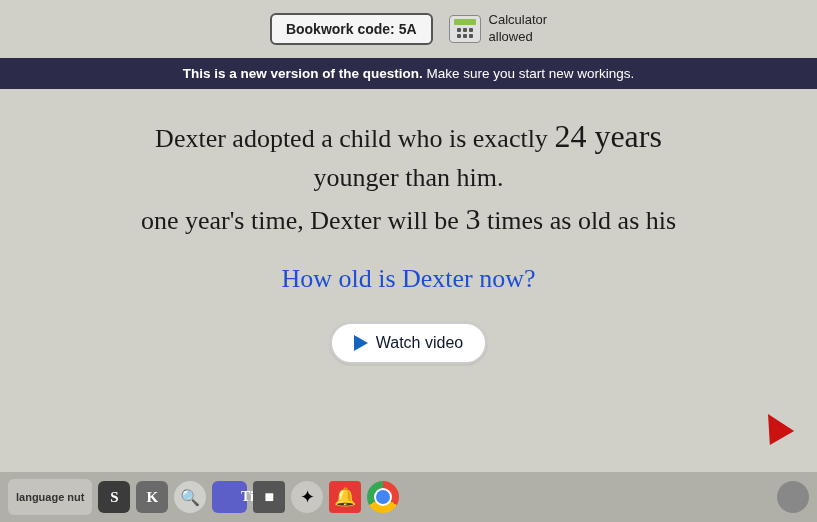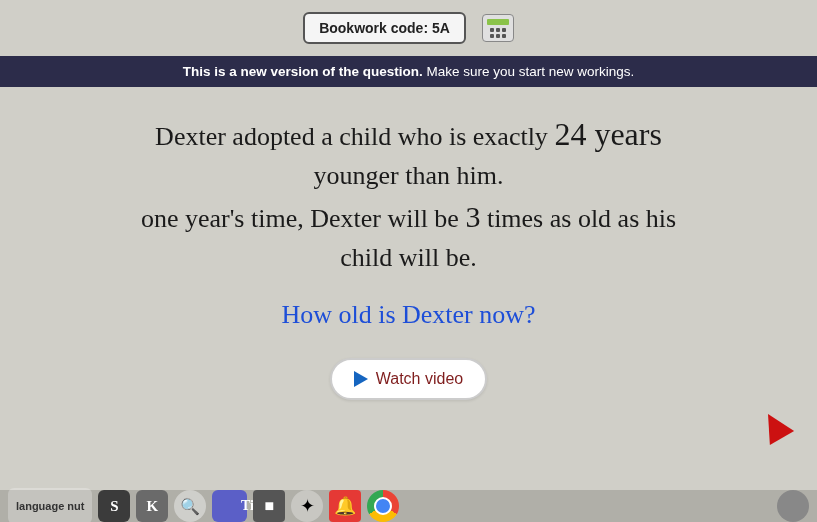--- a/index.html
+++ b/index.html
@@ -124,21 +124,21 @@
     .watch-video-btn {
       display: inline-flex;
       align-items: center;
       gap: 8px;
       background: white;
       border: 2px solid #ccc;
       border-radius: 24px;
       padding: 10px 22px;
       font-family: Arial, sans-serif;
       font-size: 16px;
-      color: #7f1d1d;
+      color: #0f172a;
       cursor: pointer;
       box-shadow: 0 1px 3px rgba(0,0,0,0.1);
     }
 
     .play-icon {
       width: 0;
       height: 0;
       border-top: 8px solid transparent;
       border-bottom: 8px solid transparent;
       border-left: 14px solid #1565c0;
@@ -157,21 +157,21 @@
       border-bottom: 28px solid #cc1111;
       transform: rotate(-30deg);
     }
 
     
     .taskbar {
       position: absolute;
       bottom: 0;
       left: 0;
       right: 0;
-      height: 32px;
+      height: 50px;
       background: #b0afa8;
       display: flex;
       align-items: center;
       padding: 0 8px;
       gap: 6px;
     }
 
     .taskbar-item {
       display: flex;
       align-items: center;
@@ -327,37 +327,40 @@
         <div class="calc-dot"></div>
         <div class="calc-dot"></div>
         <div class="calc-dot"></div>
       </div>
       <div class="calc-icon-row">
         <div class="calc-dot"></div>
         <div class="calc-dot"></div>
         <div class="calc-dot"></div>
       </div>
     </div>
+    <div style="line-height:1.3">
+      <div>Calculator</div>
+      <div>allowed</div>
+    </div>
   </div>
 </div>
 
 <div class="banner">
   <strong>This is a new version of the question.</strong><span> Make sure you start new workings.</span>
 </div>
 
 <div class="main-content">
   <div class="question-text">
     <div>
       Dexter adopted a child who is exactly <span class="big-num">24 years</span>
     </div>
     <div>younger than him.</div>
     <div style="">
       one year's time, Dexter will be <span class="small-num">3</span> times as old as his
     </div>
-    <div>child will be.</div>
   </div>
 
   <div class="how-old">
     How old is Dexter now?
   </div>
 
   <button class="watch-video-btn">
     <span class="play-icon"></span>
     <span>Watch video</span>
   </button>

